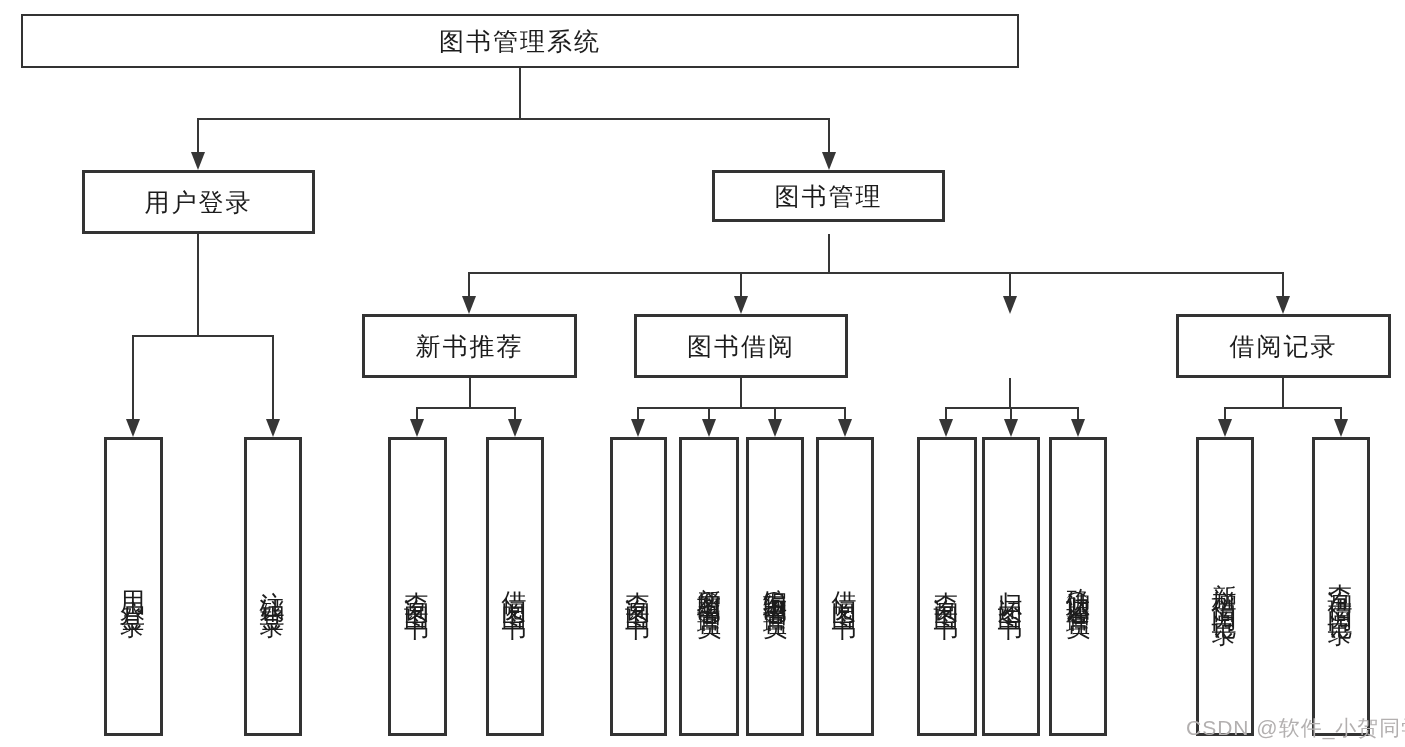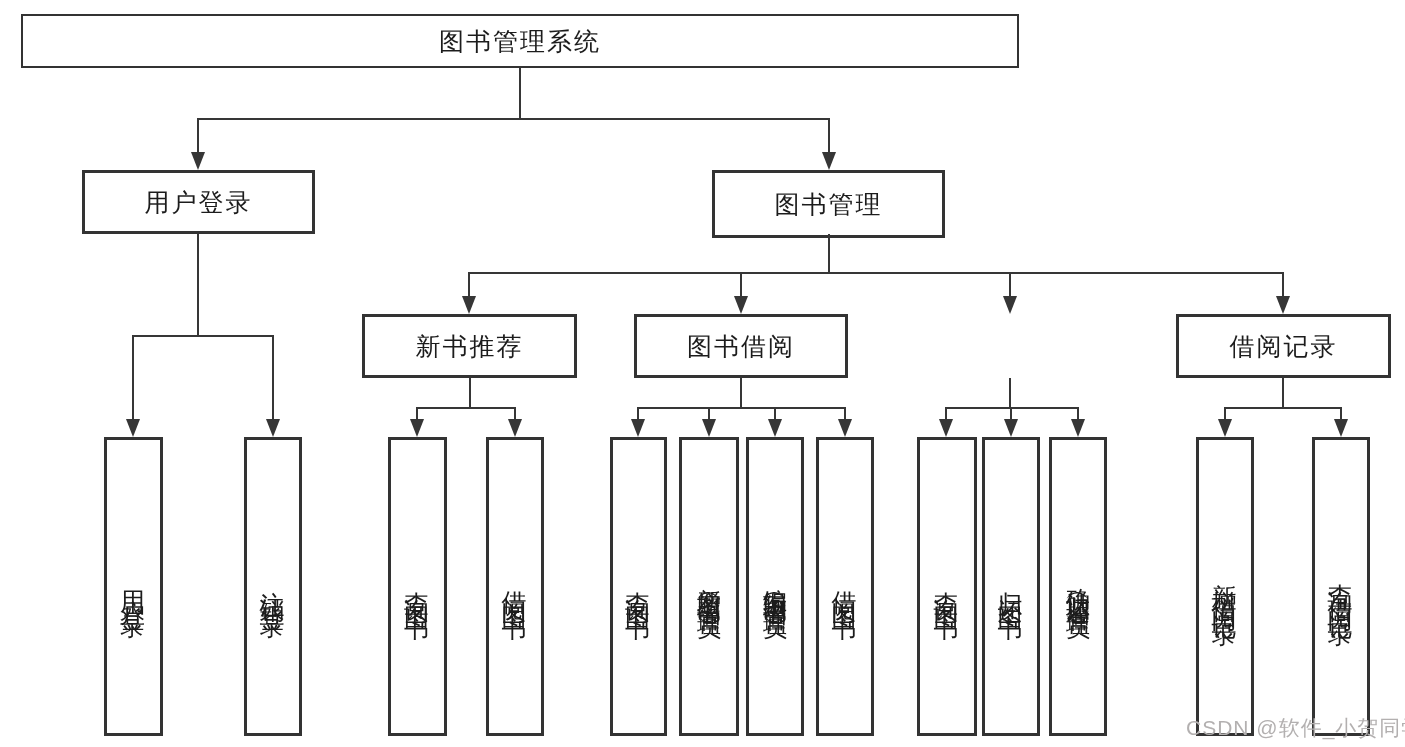--- a/index.html
+++ b/index.html
@@ -71,21 +71,21 @@
 
 <div id="stage">
 
   <div class="hbox rootbox" style="left:21px; top:14px; width:998px; height:54px;">
     <span>图书管理系统</span>
   </div>
 
   <div class="hbox" style="left:82px; top:170px; width:233px; height:64px;">
     <span>用户登录</span>
   </div>
-  <div class="hbox" style="left:712px; top:170px; width:233px; height:68px;">
+  <div class="hbox" style="left:712px; top:170px; width:233px; height:52px;">
     <span>图书管理</span>
   </div>
 
   <div class="hbox" style="left:634px; top:314px; width:214px; height:64px;">
     <span>图书借阅</span>
   </div>
   <div class="hbox" style="left:362px; top:314px; width:215px; height:64px;">
     <span>新书推荐</span>
   </div>
   <div class="hbox" style="left:1176px; top:314px; width:215px; height:64px;">

